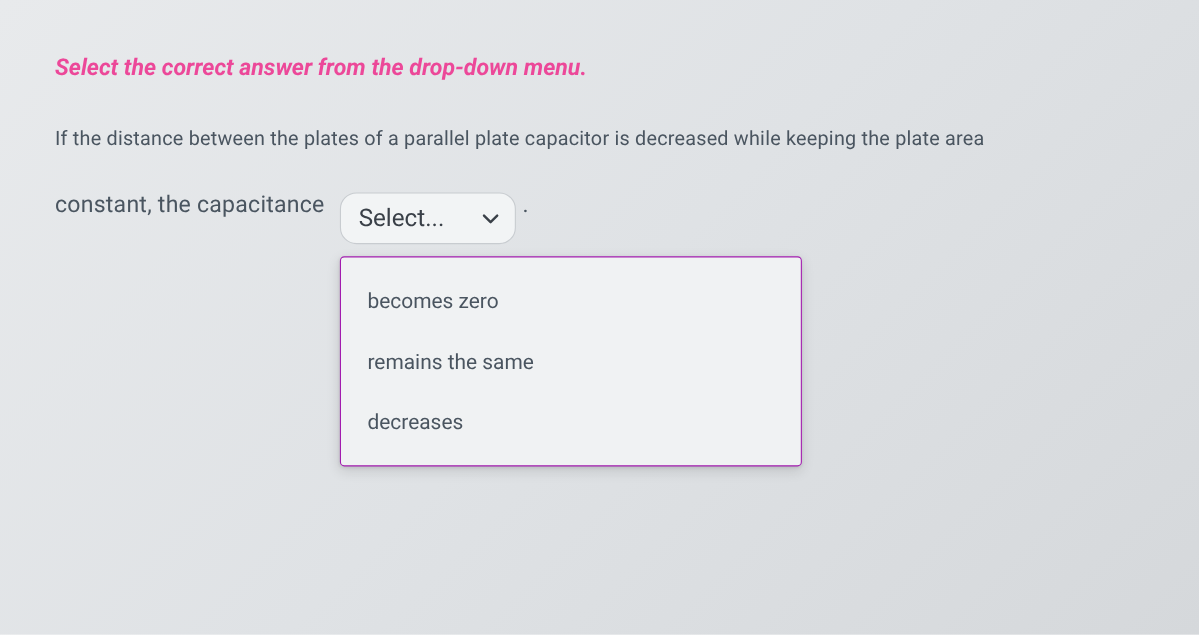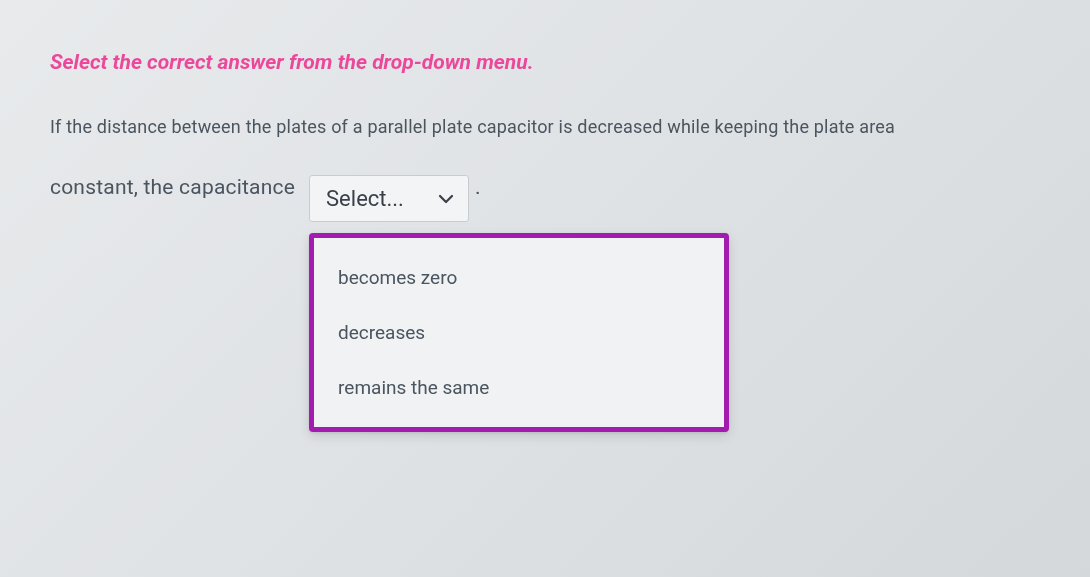--- a/index.html
+++ b/index.html
@@ -43,21 +43,21 @@
     .dropdown-wrap {
       position: relative;
       display: inline-block;
     }
     .select-box {
       display: flex;
       align-items: center;
       justify-content: space-between;
       background: #f2f4f5;
       border: 1px solid #c8ccd0;
-      border-radius: 3px;
+      border-radius: 15px;
       padding: 10px 14px 10px 16px;
       min-width: 160px;
       font-size: 22px;
       color: #3a4048;
       cursor: pointer;
       gap: 10px;
     }
     .chevron {
       width: 16px;
       height: 16px;
@@ -68,21 +68,21 @@
     .period {
       font-size: 21px;
       color: #4a5560;
       margin-left: -8px;
     }
     .dropdown-menu {
       position: absolute;
       top: 58px;
       left: 0;
       background: #f0f2f3;
-      border: 5px solid #a21caf;
+      border: 1px solid #a21caf;
       border-radius: 4px;
       box-shadow: 0 4px 12px rgba(0,0,0,0.12), 0 1px 3px rgba(0,0,0,0.08);
       width: 420px;
       padding: 12px 0;
     }
     .dropdown-option {
       padding: 16px 24px;
       font-size: 19px;
       color: #4a5560;
       cursor: pointer;
@@ -103,19 +103,19 @@
       <span>Select...</span>
       <span class="chevron">
         <svg viewBox="0 0 16 16" width="16" height="16">
           <path d="M2 5 L8 11 L14 5" fill="none" stroke="#3a4048" stroke-width="2.2" stroke-linecap="round" stroke-linejoin="round"></path>
         </svg>
       </span>
     </div>
 
     <div class="dropdown-menu">
       <div class="dropdown-option">becomes zero</div>
+      <div class="dropdown-option">remains the same</div>
       <div class="dropdown-option">decreases</div>
-      <div class="dropdown-option">remains the same</div>
     </div>
   </div>
 
   <span class="period">.</span>
 </div>
 
 </body></html>

